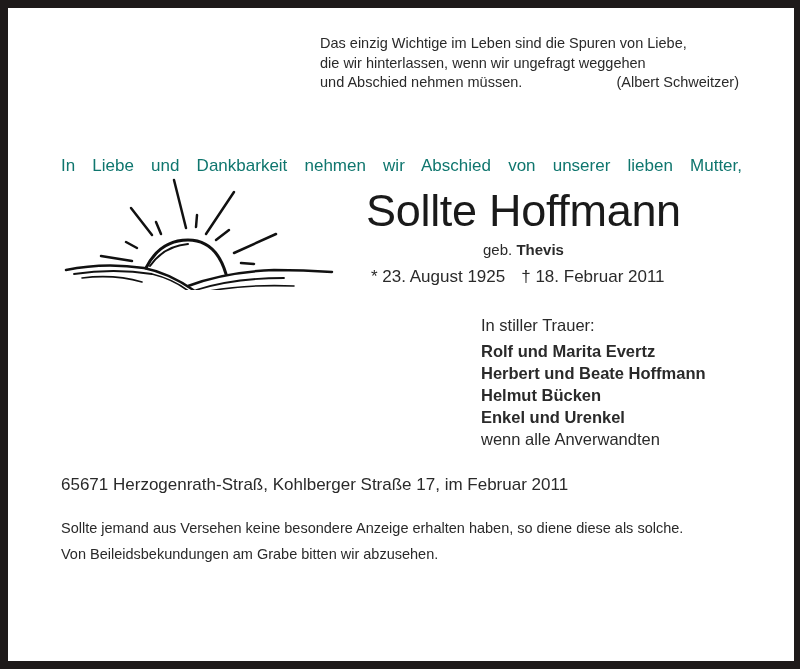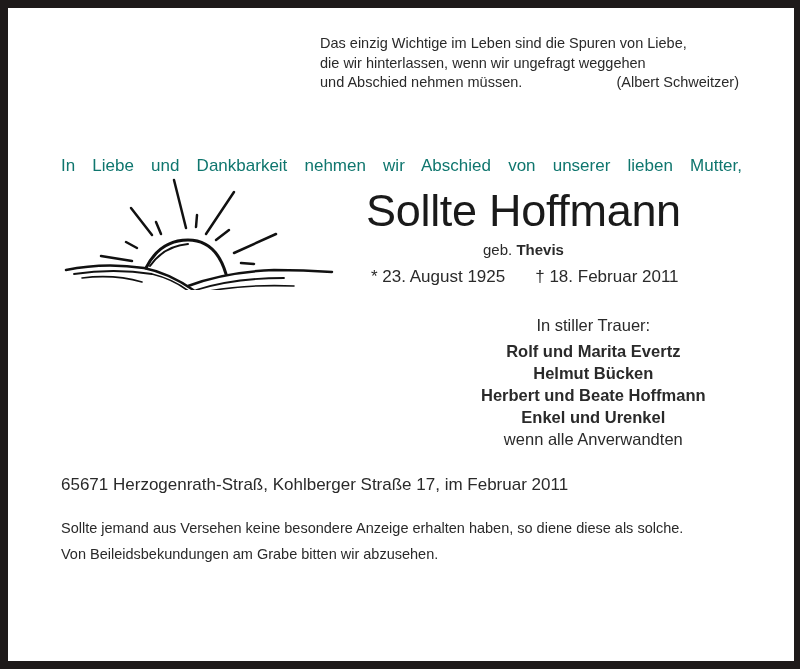--- a/index.html
+++ b/index.html
@@ -9,22 +9,22 @@
   .abs { position: absolute; white-space: nowrap; }
   .quote { left: 312px; top: 26px; font-size: 14.5px; line-height: 19.5px; color: #2a2a2a; }
   .quote .row { display: flex; justify-content: space-between; width: 419px; }
   .intro { left: 53px; top: 111px; width: 681px; font-size: 17px; line-height: 22px; color: #0f766e; white-space: normal; margin-top: 36px; }
   .intro .l1 { display: block; text-align: justify; text-align-last: justify; }
   .sun { left: 56px; top: 162px; }
   .name { left: 358px; top: 176px; font-size: 45px; line-height: 54px; color: #1a1a1a; letter-spacing: -0.3px; }
   .geb { left: 475px; top: 233px; font-size: 15px; line-height: 18px; color: #2a2a2a; }
   .geb b { font-weight: bold; }
   .dates { left: 363px; top: 258px; font-size: 17px; line-height: 22px; color: #2a2a2a; }
-  .dates .d2 { margin-left: 30px; }
-  .mourn { left: 473px; top: 306px; font-size: 16.5px; line-height: 22px; color: #2a2a2a; text-align: center; }
+  .dates .d2 { margin-left: 16px; }
+  .mourn { left: 473px; top: 306px; font-size: 16.5px; line-height: 22px; color: #2a2a2a; }
   .mourn .lbl { margin-bottom: 4px; display: block; }
   .mourn .b { font-weight: bold; display: block; }
   .mourn .s { display: block; }
   .addr { left: 53px; top: 466px; font-size: 17px; line-height: 22px; color: #2a2a2a; }
   .info { left: 53px; top: 510px; width: 681px; font-size: 14.5px; line-height: 20px; color: #2a2a2a; white-space: normal; }
   .info p { margin: 0 0 6px 0; text-align: justify; }
 </style>
 </head>
 <body>
 
@@ -76,22 +76,22 @@
     <b>Thevis</b>
   </div>
 
   <div class="abs dates">
     <span>* 23. August 1925</span><span class="d2">† 18. Februar 2011</span>
   </div>
 
   <div class="abs mourn">
     <span class="lbl">In stiller Trauer:</span>
     <span class="b">Rolf und Marita Evertz</span>
+    <span class="b">Herbert und Beate Hoffmann</span>
     <span class="b">Helmut Bücken</span>
-    <span class="b">Herbert und Beate Hoffmann</span>
     <span class="b">Enkel und Urenkel</span>
     <span class="s">wenn alle Anverwandten</span>
   </div>
 
   <div class="abs addr">65671 Herzogenrath-Straß, Kohlberger Straße 17, im Februar 2011</div>
 
   <div class="abs info">
     <p>Sollte jemand aus Versehen keine besondere Anzeige erhalten haben, so diene diese als solche.</p>
     <p>Von Beileidsbekundungen am Grabe bitten wir abzusehen.</p>
   </div>

